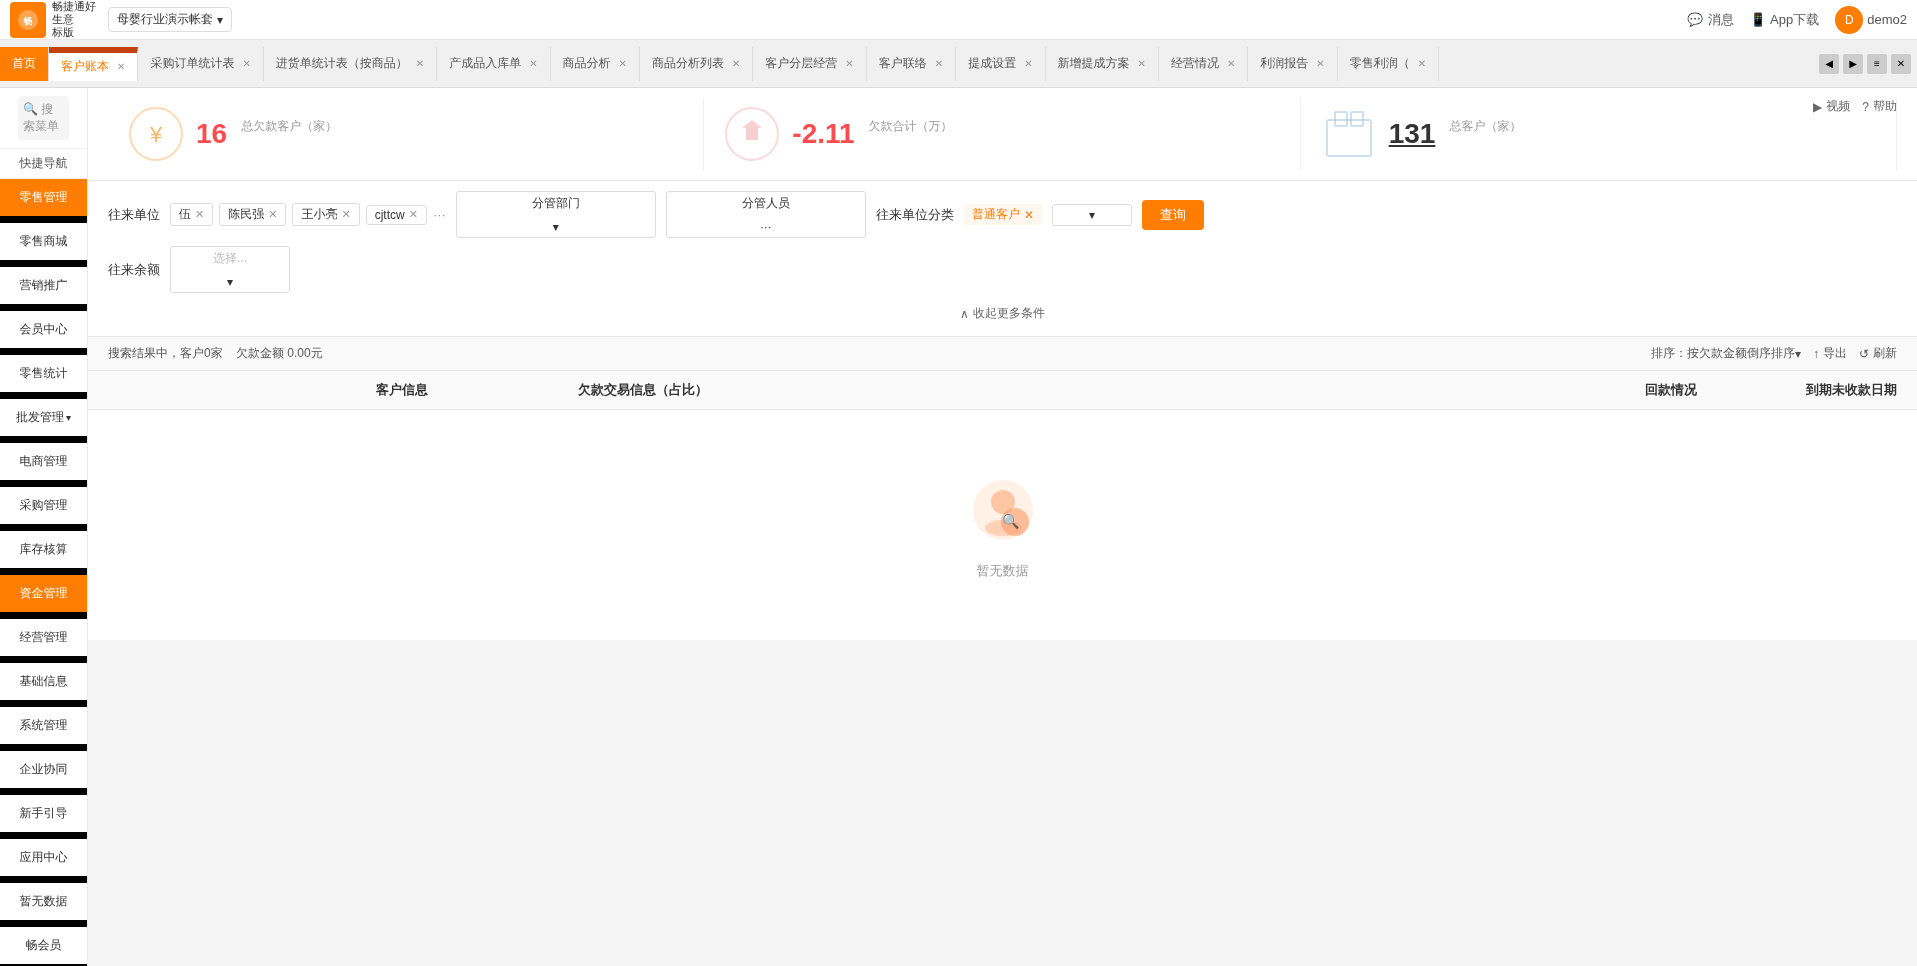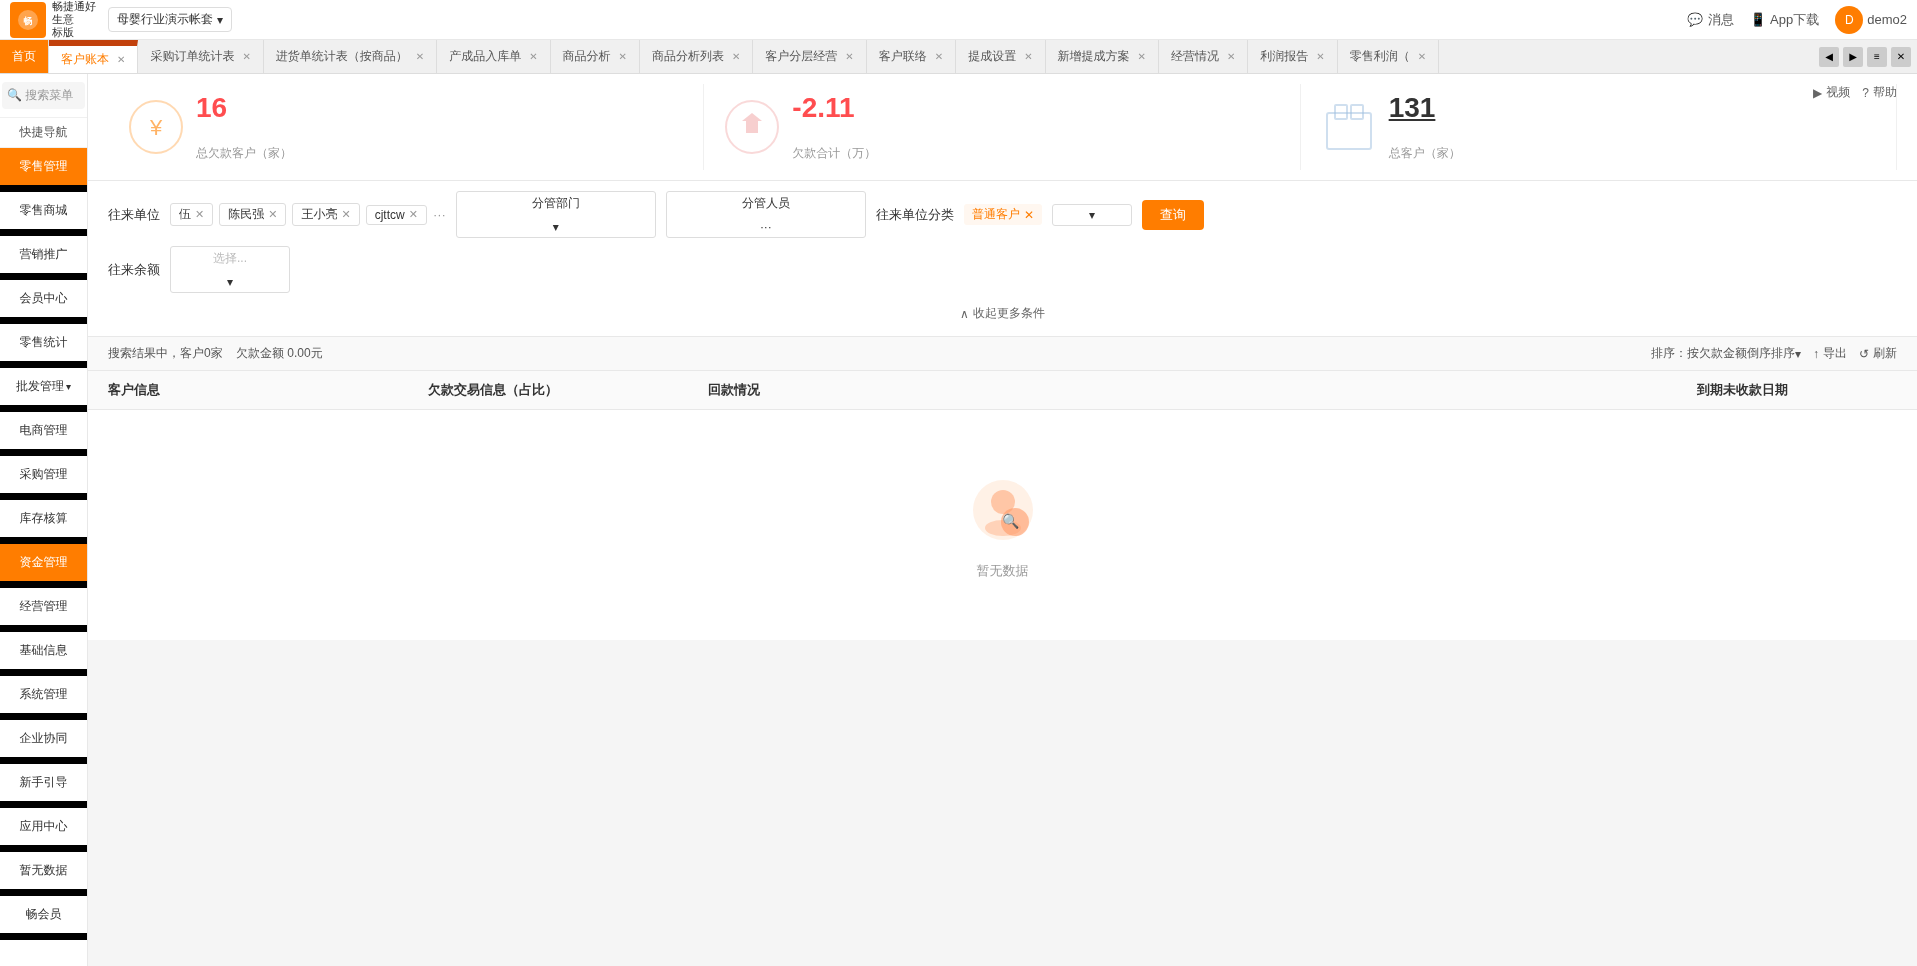--- a/index.html
+++ b/index.html
@@ -9,50 +9,50 @@
     .top-bar { display: flex; align-items: center; background: #fff; height: 40px; border-bottom: 1px solid #e8e8e8; padding: 0 10px; gap: 10px; }
     .logo-area { display: flex; align-items: center; gap: 6px; width: 88px; }
     .logo-icon { width: 36px; height: 36px; background: #ff7d00; border-radius: 4px; display: flex; align-items: center; justify-content: center; color: #fff; font-size: 10px; font-weight: bold; flex-shrink: 0; }
     .logo-text { font-size: 11px; color: #333; line-height: 1.2; }
     .account-selector { display: flex; align-items: center; gap: 4px; border: 1px solid #ddd; border-radius: 4px; padding: 3px 8px; font-size: 12px; color: #333; cursor: pointer; }
     .top-right { margin-left: auto; display: flex; align-items: center; gap: 16px; }
     .top-action { display: flex; align-items: center; gap: 4px; font-size: 13px; color: #555; cursor: pointer; }
     .avatar { width: 28px; height: 28px; background: #ff7d00; border-radius: 50%; display: flex; align-items: center; justify-content: center; color: #fff; font-size: 12px; }
 
     
-    .tab-bar { display: flex; align-items: center; background: #f0f0f0; height: 34px; border-bottom: 1px solid #ddd; overflow: hidden; flex-shrink: 0; }
+    .tab-bar { display: flex; align-items: center; background: #f0f0f0; height: 48px; border-bottom: 1px solid #ddd; overflow: hidden; flex-shrink: 0; }
     .tab-item { display: flex; align-items: center; gap: 4px; padding: 0 12px; height: 34px; font-size: 12px; color: #555; cursor: pointer; border-right: 1px solid #ddd; white-space: nowrap; flex-shrink: 0; }
     .tab-item.active { background: #fff; color: #ff7d00; border-top: 6px solid #c2410c; }
     .tab-item .close-x { font-size: 10px; color: #999; margin-left: 4px; }
     .tab-home { background: #ff7d00; color: #fff; }
     .tab-bar-right { margin-left: auto; display: flex; align-items: center; padding-right: 6px; gap: 4px; }
     .tab-nav-btn { width: 20px; height: 20px; background: #ccc; border-radius: 2px; display: flex; align-items: center; justify-content: center; cursor: pointer; font-size: 10px; }
 
     
     .main-layout { display: flex; flex: 1; overflow: hidden; }
 
     
     .sidebar { width: 88px; background: #fff; border-right: 1px solid #e8e8e8; display: flex; flex-direction: column; overflow-y: auto; flex-shrink: 0; }
-    .sidebar-search { padding: 8px 2px; border-bottom: 1px solid #f0f0f0; }
+    .sidebar-search { padding: 8px 18px; border-bottom: 1px solid #f0f0f0; }
     .sidebar-search-btn { width: 100%; background: #f5f5f5; border: none; border-radius: 4px; padding: 5px; font-size: 12px; color: #999; cursor: pointer; text-align: left; }
     .sidebar-quick-nav { padding: 6px; border-bottom: 1px solid #f0f0f0; font-size: 12px; color: #555; cursor: pointer; text-align: center; }
     .sidebar-item { padding: 10px 6px; text-align: center; font-size: 12px; color: #333; cursor: pointer; border-bottom: 7px solid #000000; }
     .sidebar-item.active { background: #ff7d00; color: #fff; }
     .sidebar-item.has-sub { display: flex; align-items: center; justify-content: center; gap: 2px; }
     .sidebar-arrow { font-size: 10px; }
 
     
     .content-area { flex: 1; overflow: auto; padding: 0; background: #f5f5f5; }
 
     
     .stats-header { display: flex; background: #fff; border-bottom: 1px solid #e8e8e8; padding: 10px 20px; gap: 0; align-items: center; position: relative; }
     .stat-card { flex: 1; display: flex; align-items: center; gap: 12px; padding: 8px 20px; border-right: 1px solid #f0f0f0; }
     .stat-card:last-child { border-right: none; }
     .stat-icon { width: 56px; height: 56px; display: flex; align-items: center; justify-content: center; }
-    .stat-info { display: flex; flex-direction: column; gap: 21px; }
+    .stat-info { display: flex; gap: 14px; }
     .stat-value { font-size: 28px; font-weight: bold; color: #ff4d4f; }
     .stat-value.negative { color: #ff4d4f; }
     .stat-value.dark { color: #333; font-size: 28px; text-decoration: underline; }
     .stat-label { font-size: 12px; color: #999; }
 
     
     .header-actions { position: absolute; top: 10px; right: 20px; display: flex; gap: 12px; font-size: 12px; color: #666; }
     .header-action-link { display: flex; align-items: center; gap: 4px; cursor: pointer; }
 
     
@@ -71,21 +71,21 @@
     .query-btn { background: #ff7d00; color: #fff; border: none; border-radius: 4px; padding: 6px 18px; font-size: 13px; cursor: pointer; }
 
     
     .result-info { display: flex; align-items: center; justify-content: space-between; padding: 8px 20px; background: #f9f9f9; border-bottom: 1px solid #e8e8e8; font-size: 12px; color: #555; }
     .result-actions { display: flex; align-items: center; gap: 12px; }
     .result-action { display: flex; align-items: center; gap: 4px; cursor: pointer; color: #555; }
     .sort-selector { display: flex; align-items: center; gap: 0; cursor: pointer; }
 
     
     .table-container { background: #fff; margin: 0; }
-    .table-header { display: flex; align-items: center; padding: 10px 20px; background: #fafafa; border-bottom: 1px solid #e8e8e8; font-size: 13px; font-weight: bold; color: #333; }
+    .table-header { display: flex; align-items: center; padding: 10px 20px; background: #fafafa; border-bottom: 1px solid #e8e8e8; font-size: 13px; font-weight: bold; color: #333; text-align: right; }
     .col-customer { flex: 0 0 320px; }
     .col-debt { flex: 0 0 280px; }
     .col-repay { flex: 1; }
     .col-date { flex: 0 0 200px; }
 
     
     .empty-state { display: flex; flex-direction: column; align-items: center; justify-content: center; padding: 60px 20px; }
     .empty-icon { width: 80px; height: 80px; margin-bottom: 12px; }
     .empty-text { font-size: 13px; color: #999; }
   </style>

